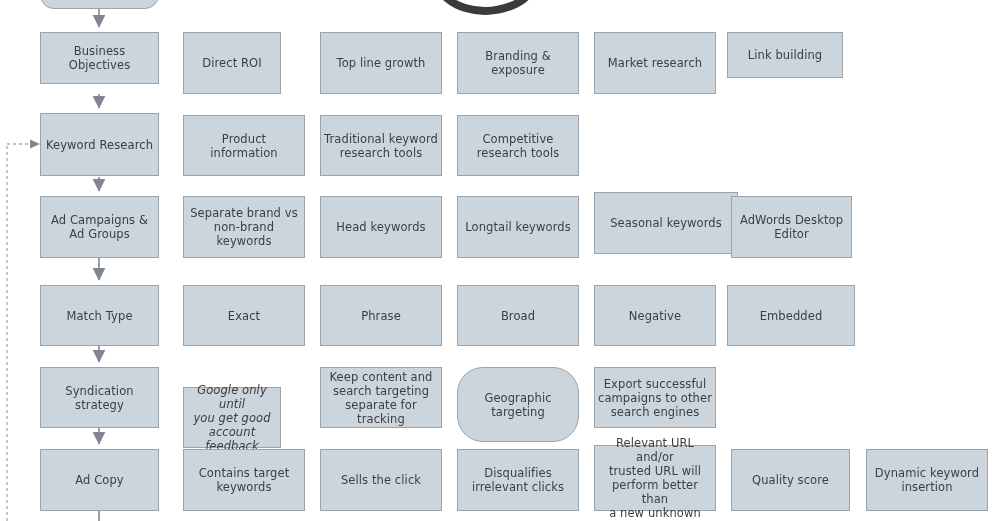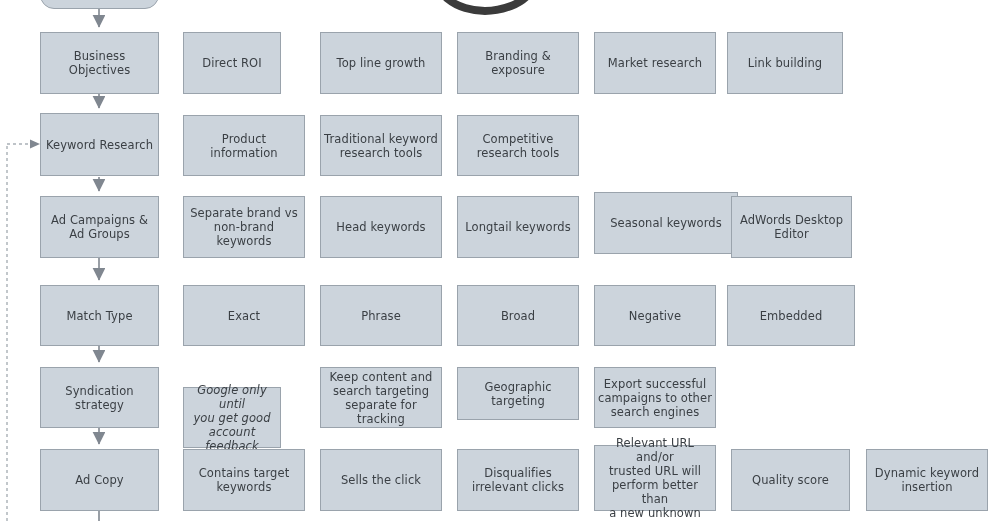--- a/index.html
+++ b/index.html
@@ -86,38 +86,38 @@
   </svg>
 
   <svg class="logo-curve" style="left:425px; top:-40px; width:130px; height:60px;" viewBox="0 0 130 60">
     <path d="M14,26 C20,46 54,58 86,46 C104,39 112,26 108,14" fill="none" stroke="#3b3b3b" stroke-width="8" stroke-linecap="round"></path>
   </svg>
 
   <div class="node rounded" style="left:40px; top:-34px; width:119px; height:43px;">
     <span class="label"></span>
   </div>
 
-  <div class="node" style="left:40px; top:32px; width:119px; height:62px;">
+  <div class="node" style="left:40px; top:32px; width:119px; height:52px;">
     <span class="label">Business
 Objectives</span>
   </div>
   <div class="node" style="left:183px; top:32px; width:98px; height:62px;">
     <span class="label">Direct ROI</span>
   </div>
   <div class="node" style="left:320px; top:32px; width:122px; height:62px;">
     <span class="label">Top line growth</span>
   </div>
   <div class="node" style="left:457px; top:32px; width:122px; height:62px;">
     <span class="label">Branding &amp;
 exposure</span>
   </div>
   <div class="node" style="left:594px; top:32px; width:122px; height:62px;">
     <span class="label">Market research</span>
   </div>
-  <div class="node" style="left:727px; top:32px; width:116px; height:62px;">
+  <div class="node" style="left:727px; top:32px; width:116px; height:46px;">
     <span class="label">Link building</span>
   </div>
 
   <div class="node" style="left:40px; top:113px; width:119px; height:63px;">
     <span class="label">Keyword Research</span>
   </div>
   <div class="node" style="left:183px; top:115px; width:122px; height:61px;">
     <span class="label">Product information</span>
   </div>
   <div class="node" style="left:320px; top:115px; width:122px; height:61px;">
@@ -177,21 +177,21 @@
   <div class="node" style="left:183px; top:387px; width:98px; height:61px;font-style:italic;">
     <span class="label">Google only until
 you get good
 account feedback</span>
   </div>
   <div class="node" style="left:320px; top:367px; width:122px; height:61px;">
     <span class="label">Keep content and
 search targeting
 separate for tracking</span>
   </div>
-  <div class="node" style="left:457px; top:367px; width:122px; height:53px;">
+  <div class="node" style="left:457px; top:367px; width:122px; height:75px;border-radius:26px;">
     <span class="label">Geographic
 targeting</span>
   </div>
   <div class="node" style="left:594px; top:367px; width:122px; height:61px;">
     <span class="label">Export successful
 campaigns to other
 search engines</span>
   </div>
 
   <div class="node" style="left:40px; top:449px; width:119px; height:62px;">

